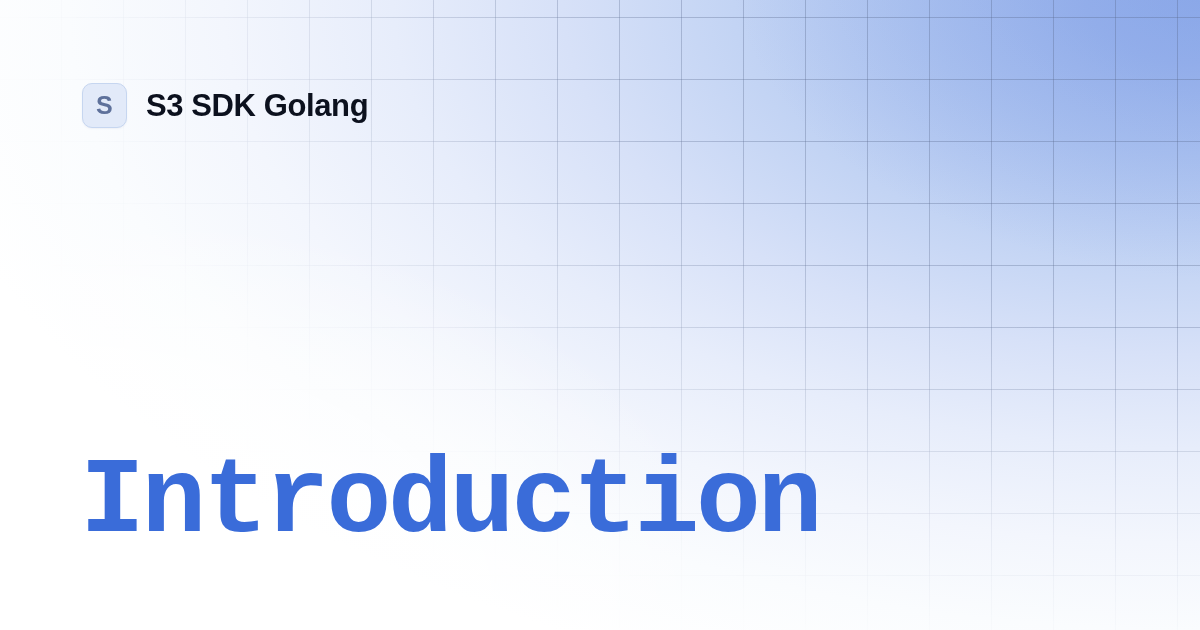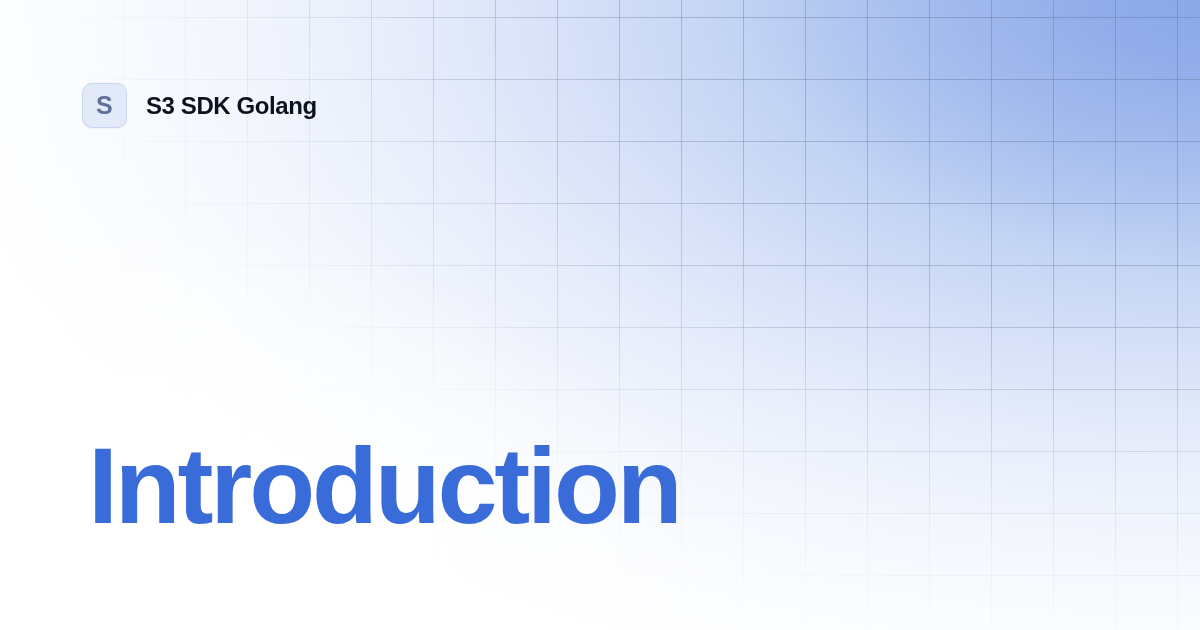--- a/index.html
+++ b/index.html
@@ -145,41 +145,40 @@
     font-size: 25px;
     font-weight: 700;
     line-height: 1;
     color: #5E719B;
     letter-spacing: 0.2px;
     user-select: none;
   }
 
   .brand-title {
     font-family: "Liberation Sans", sans-serif;
-    font-size: 24px;
+    font-size: 31px;
     font-weight: 700;
     line-height: 1;
     color: #0C111E;
     letter-spacing: -0.4px;
     white-space: nowrap;
   }
 
   
   .page-heading {
     position: absolute;
     left: 80px;
-    top: 432px;
-    font-family: Liberation Sans, sans-serif;
+    top: 448px;
+    font-family: Liberation Mono, monospace;
     font-size: 108px;
     font-weight: 700;
     line-height: 1;
     color: #3A6CD9;
     letter-spacing: -3.2px;
     white-space: nowrap;
-    margin-left: 8px;
   }
 </style>
 </head>
 <body>
 
 <div class="og-card">
 
   <div class="bg-gradient"></div>
   <div class="bg-gradient-2"></div>
   <div class="bg-grid"></div>

